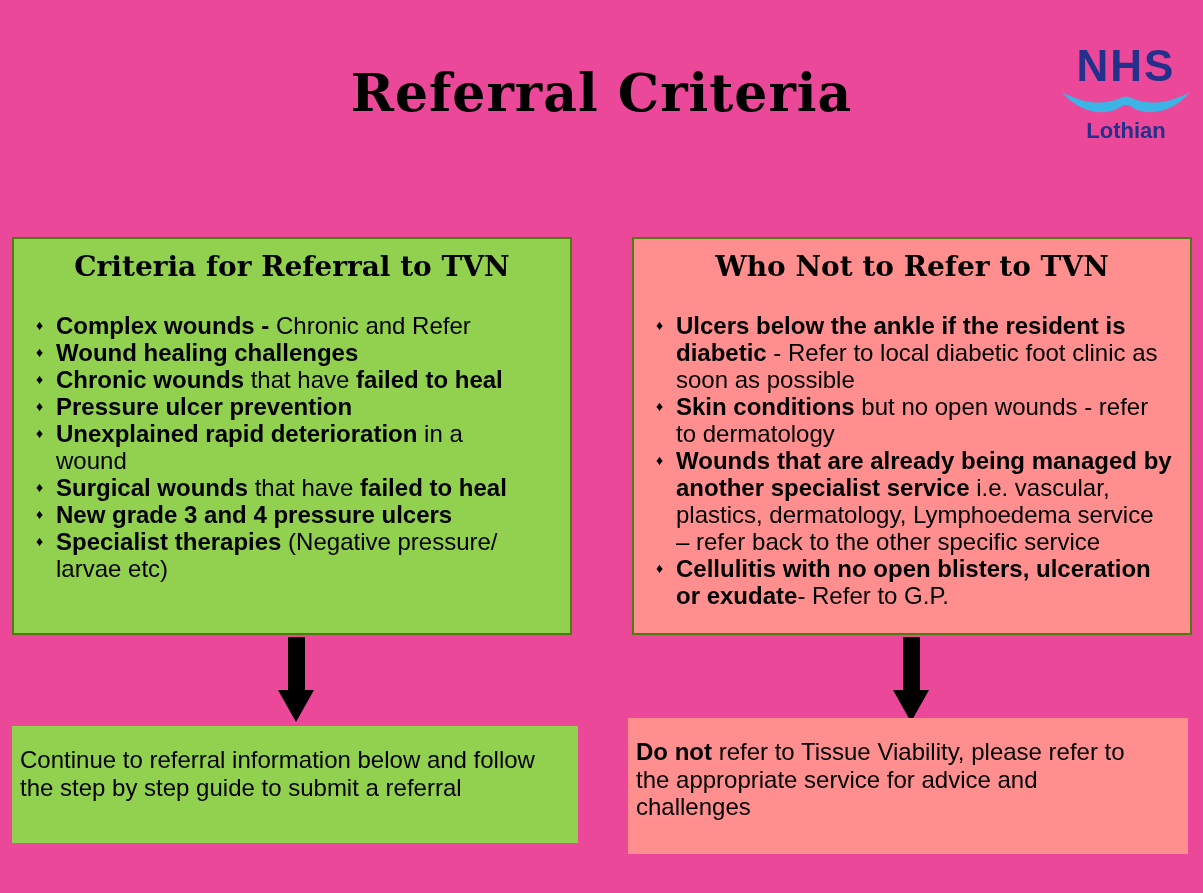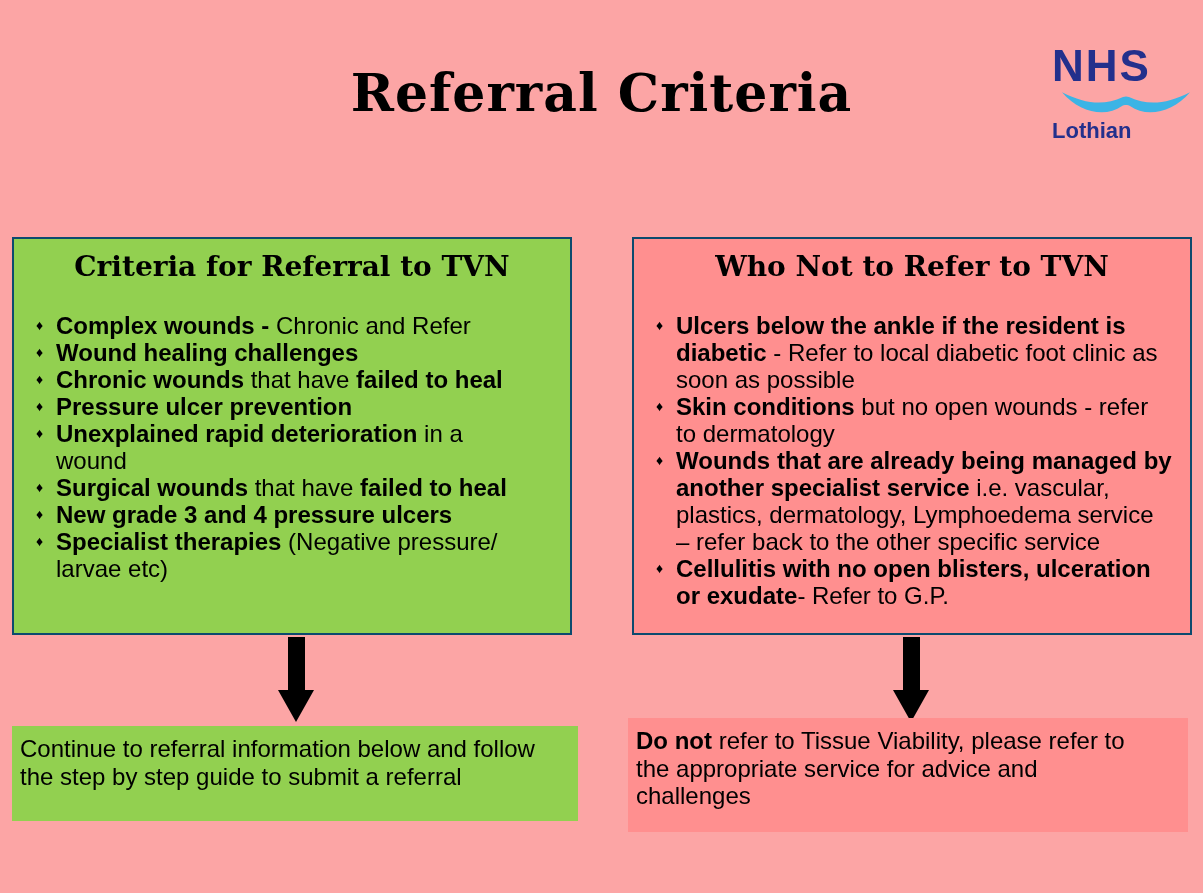--- a/index.html
+++ b/index.html
@@ -1,49 +1,49 @@
 <!DOCTYPE html>
 <html style="--green: #92D050; --pink: #FF8F8F; --arrow: #000000;"><head>
 <meta charset="utf-8">
 <style>
   html,body{margin:0;padding:0;background:#fff;}
-  .page{position:relative;width:1203px;height:893px;background:#fca5a5;overflow:hidden;
+  .page{position:relative;width:1203px;height:893px;background:#ec4899;overflow:hidden;
         font-family:"Liberation Sans",sans-serif;color:#000;}
 
   .title{position:absolute;top:62px;left:0;width:100%;text-align:center;margin:0;
          font-family:"DejaVu Serif",serif;font-weight:bold;font-size:52px;letter-spacing:1px;}
 
   
-  .logo{position:absolute;top:44px;left:1052px;width:148px;text-align:left;line-height:1;}
+  .logo{position:absolute;top:44px;left:1052px;width:148px;text-align:center;line-height:1;}
   .logo-nhs{font-weight:bold;font-size:44px;letter-spacing:2px;}
   .logo-swoosh{display:block;margin:3px auto 0;}
   .logo-region{font-weight:bold;font-size:22px;margin-top:2px;}
 
   
-  .box{position:absolute;top:237px;width:556px;height:394px;border:2px solid #0c4a6e;box-sizing:content-box;}
+  .box{position:absolute;top:237px;width:556px;height:394px;border:2px solid #4d7c0f;box-sizing:content-box;}
   .box.green{left:12px;background:var(--green);}
   .box.pink{left:632px;background:var(--pink);}
   .box h2{margin:11px 6px 0;text-align:center;font-family:"DejaVu Serif",serif;
           font-weight:bold;font-size:28px;}
   .box ul{list-style:none;margin:29px 0 0;padding:0 2px 0 22px;}
   .box li{display:flex;font-size:24px;line-height:27px;white-space:nowrap;}
   .box .marker{flex:0 0 20px;font-size:14px;line-height:27px;}
   .li-text{flex:1 1 auto;}
 
   
   .arrow{position:absolute;top:637px;width:62px;}
   .arrow .shaft{width:17px;height:53px;background:var(--arrow);margin:0 auto;}
   .arrow .head{width:0;height:0;margin:0 auto;
                border-left:18px solid transparent;border-right:18px solid transparent;
                border-top:32px solid var(--arrow);}
   .arrow.left{left:265px;}
   .arrow.right{left:880px;}
 
   
-  .note{position:absolute;font-size:24px;line-height:27.5px;padding:9px 8px;white-space:nowrap;}
+  .note{position:absolute;font-size:24px;line-height:27.5px;padding:20px 8px;white-space:nowrap;}
   .note.green{left:12px;top:726px;width:550px;height:77px;background:var(--green);}
   .note.pink{left:628px;top:718px;width:544px;height:96px;background:var(--pink);}
 </style>
 </head>
 <body>
 
 <div class="page">
 
   <h1 class="title">Referral Criteria</h1>
 

